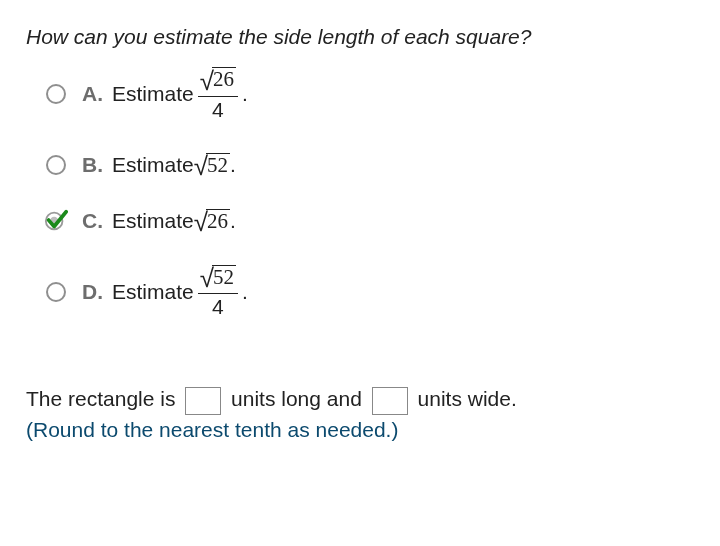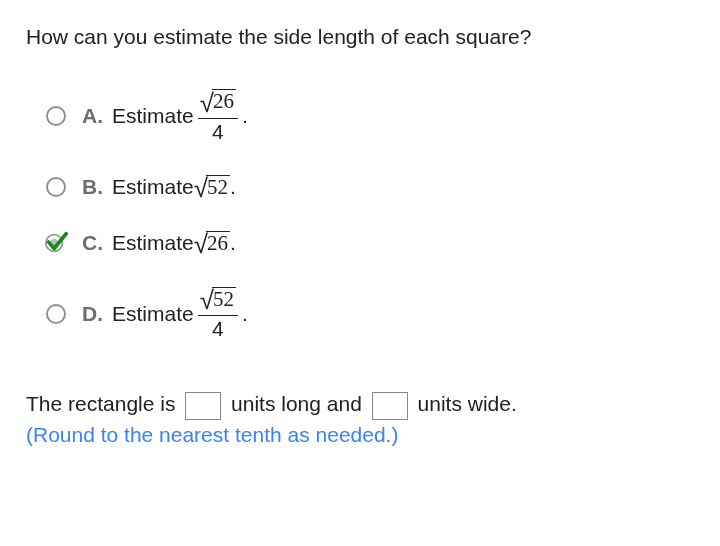--- a/index.html
+++ b/index.html
@@ -6,21 +6,21 @@
   body {
     margin: 0;
     padding: 22px 26px;
     font-family: Arial, Helvetica, sans-serif;
     font-size: 21px;
     color: #222;
     width: 720px;
     height: 546px;
     background: #fff;
   }
-  .question { margin-bottom: 38px; line-height: 1.4; }
+  .question { margin-bottom: 16px; line-height: 1.4; font-style: italic; }
   .option-row {
     display: flex;
     align-items: center;
     margin-bottom: 32px;
     margin-left: 18px;
   }
   .radio-slot {
     width: 24px;
     height: 24px;
     flex: 0 0 24px;
@@ -78,22 +78,22 @@
     width: 36px;
     height: 28px;
     border: 1px solid #888;
     background: #fff;
     font-size: 18px;
     text-align: center;
     padding: 0;
     margin: 0 4px;
     vertical-align: middle;
   }
-  .fill-row { margin-top: 47px; line-height: 1.6; }
-  .hint { color: #3b82f6; margin-top: 2px; }
+  .fill-row { margin-top: 64px; line-height: 1.6; }
+  .hint { color: #0c4a6e; margin-top: 2px; }
 </style>
 </head>
 <body>
 
 <div class="question">How can you estimate the side length of each square?</div>
 
 <div class="option-row">
   <span class="radio-slot">
       <span class="radio-open"></span>
     </span>

